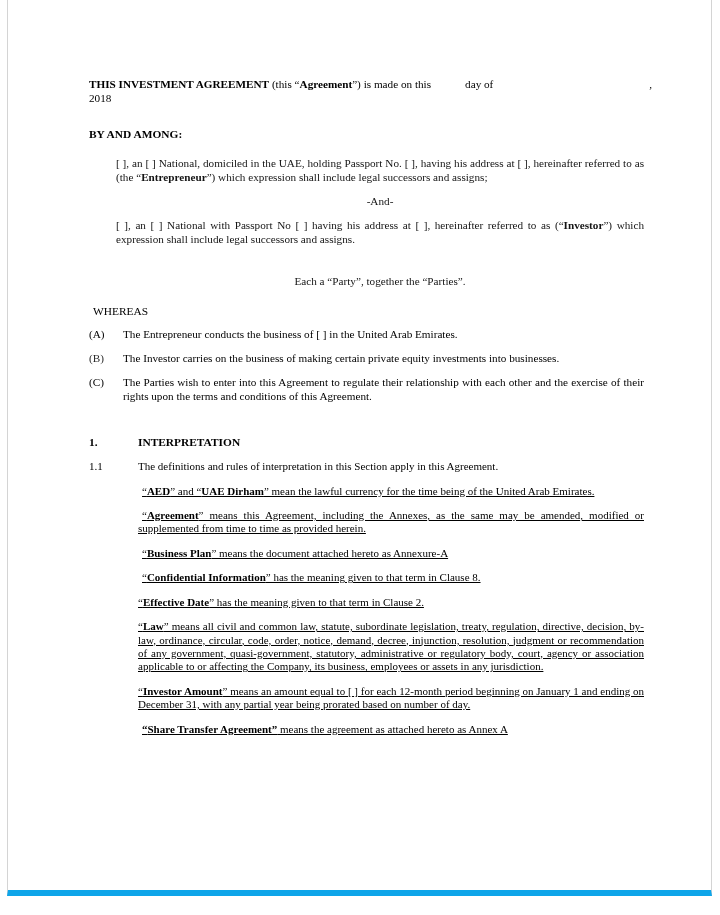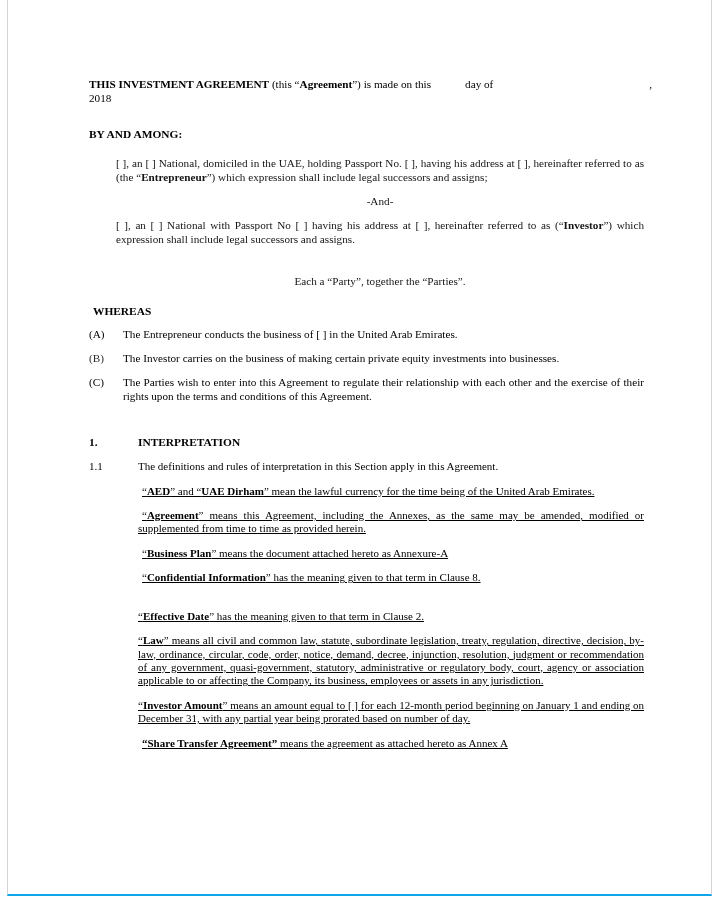--- a/index.html
+++ b/index.html
@@ -16,21 +16,21 @@
   }
 
   .page-frame {
     position: absolute;
     left: 7px;
     top: 0px;
     width: 705px;
     height: 896px;
     border-left: 1px solid #d4d4d4;
     border-right: 1px solid #d4d4d4;
-    border-bottom: 2px solid #0ea5e9;
+    border-bottom: 6px solid #0ea5e9;
     border-top: none;
     background: #ffffff;
     box-sizing: border-box;
     overflow: hidden;
   }
 
   .page-body {
     position: absolute;
     left: 81px;
     top: 78px;
@@ -73,21 +73,21 @@
     line-height: 14px;
   }
 
   .party-block {
     padding-left: 4px;
     margin-left: 23px;
   }
 
   .whereas-head {
     font-size: 11.4px;
-    font-weight: bold;
+    font-weight: normal;
     padding-left: 4px;
   }
 
   
   .recital {
     display: flex;
     align-items: flex-start;
     font-size: 11.2px;
     line-height: 13.4px;
   }
@@ -239,21 +239,21 @@
     </div>
 
     <div class="gap-s"></div>
 
     <div class="defn last-left">
       <span>“</span><b>Confidential Information</b><span>” has the meaning given to that term in Clause 8.</span>
     </div>
 
     <div class="gap-s"></div>
 
-    <div class="defn last-left" style="text-indent:0px;margin-top:14px;">
+    <div class="defn last-left" style="text-indent:0px;">
       <span>“</span><b>Effective Date</b><span>” has the meaning given to that term in Clause 2.</span>
     </div>
 
     <div class="gap-s"></div>
 
     <div class="defn" style="text-indent:0px;">
       <span>“</span><b>Law</b><span>” means all civil and common law, statute, subordinate legislation, treaty, regulation, directive, decision, by-law, ordinance, circular, code, order, notice, demand, decree, injunction, resolution, judgment or recommendation of any government, quasi-government, statutory, administrative or regulatory body, court, agency or association applicable to or affecting the Company, its business, employees or assets in any jurisdiction.</span>
     </div>
 
     <div class="gap-s"></div>

